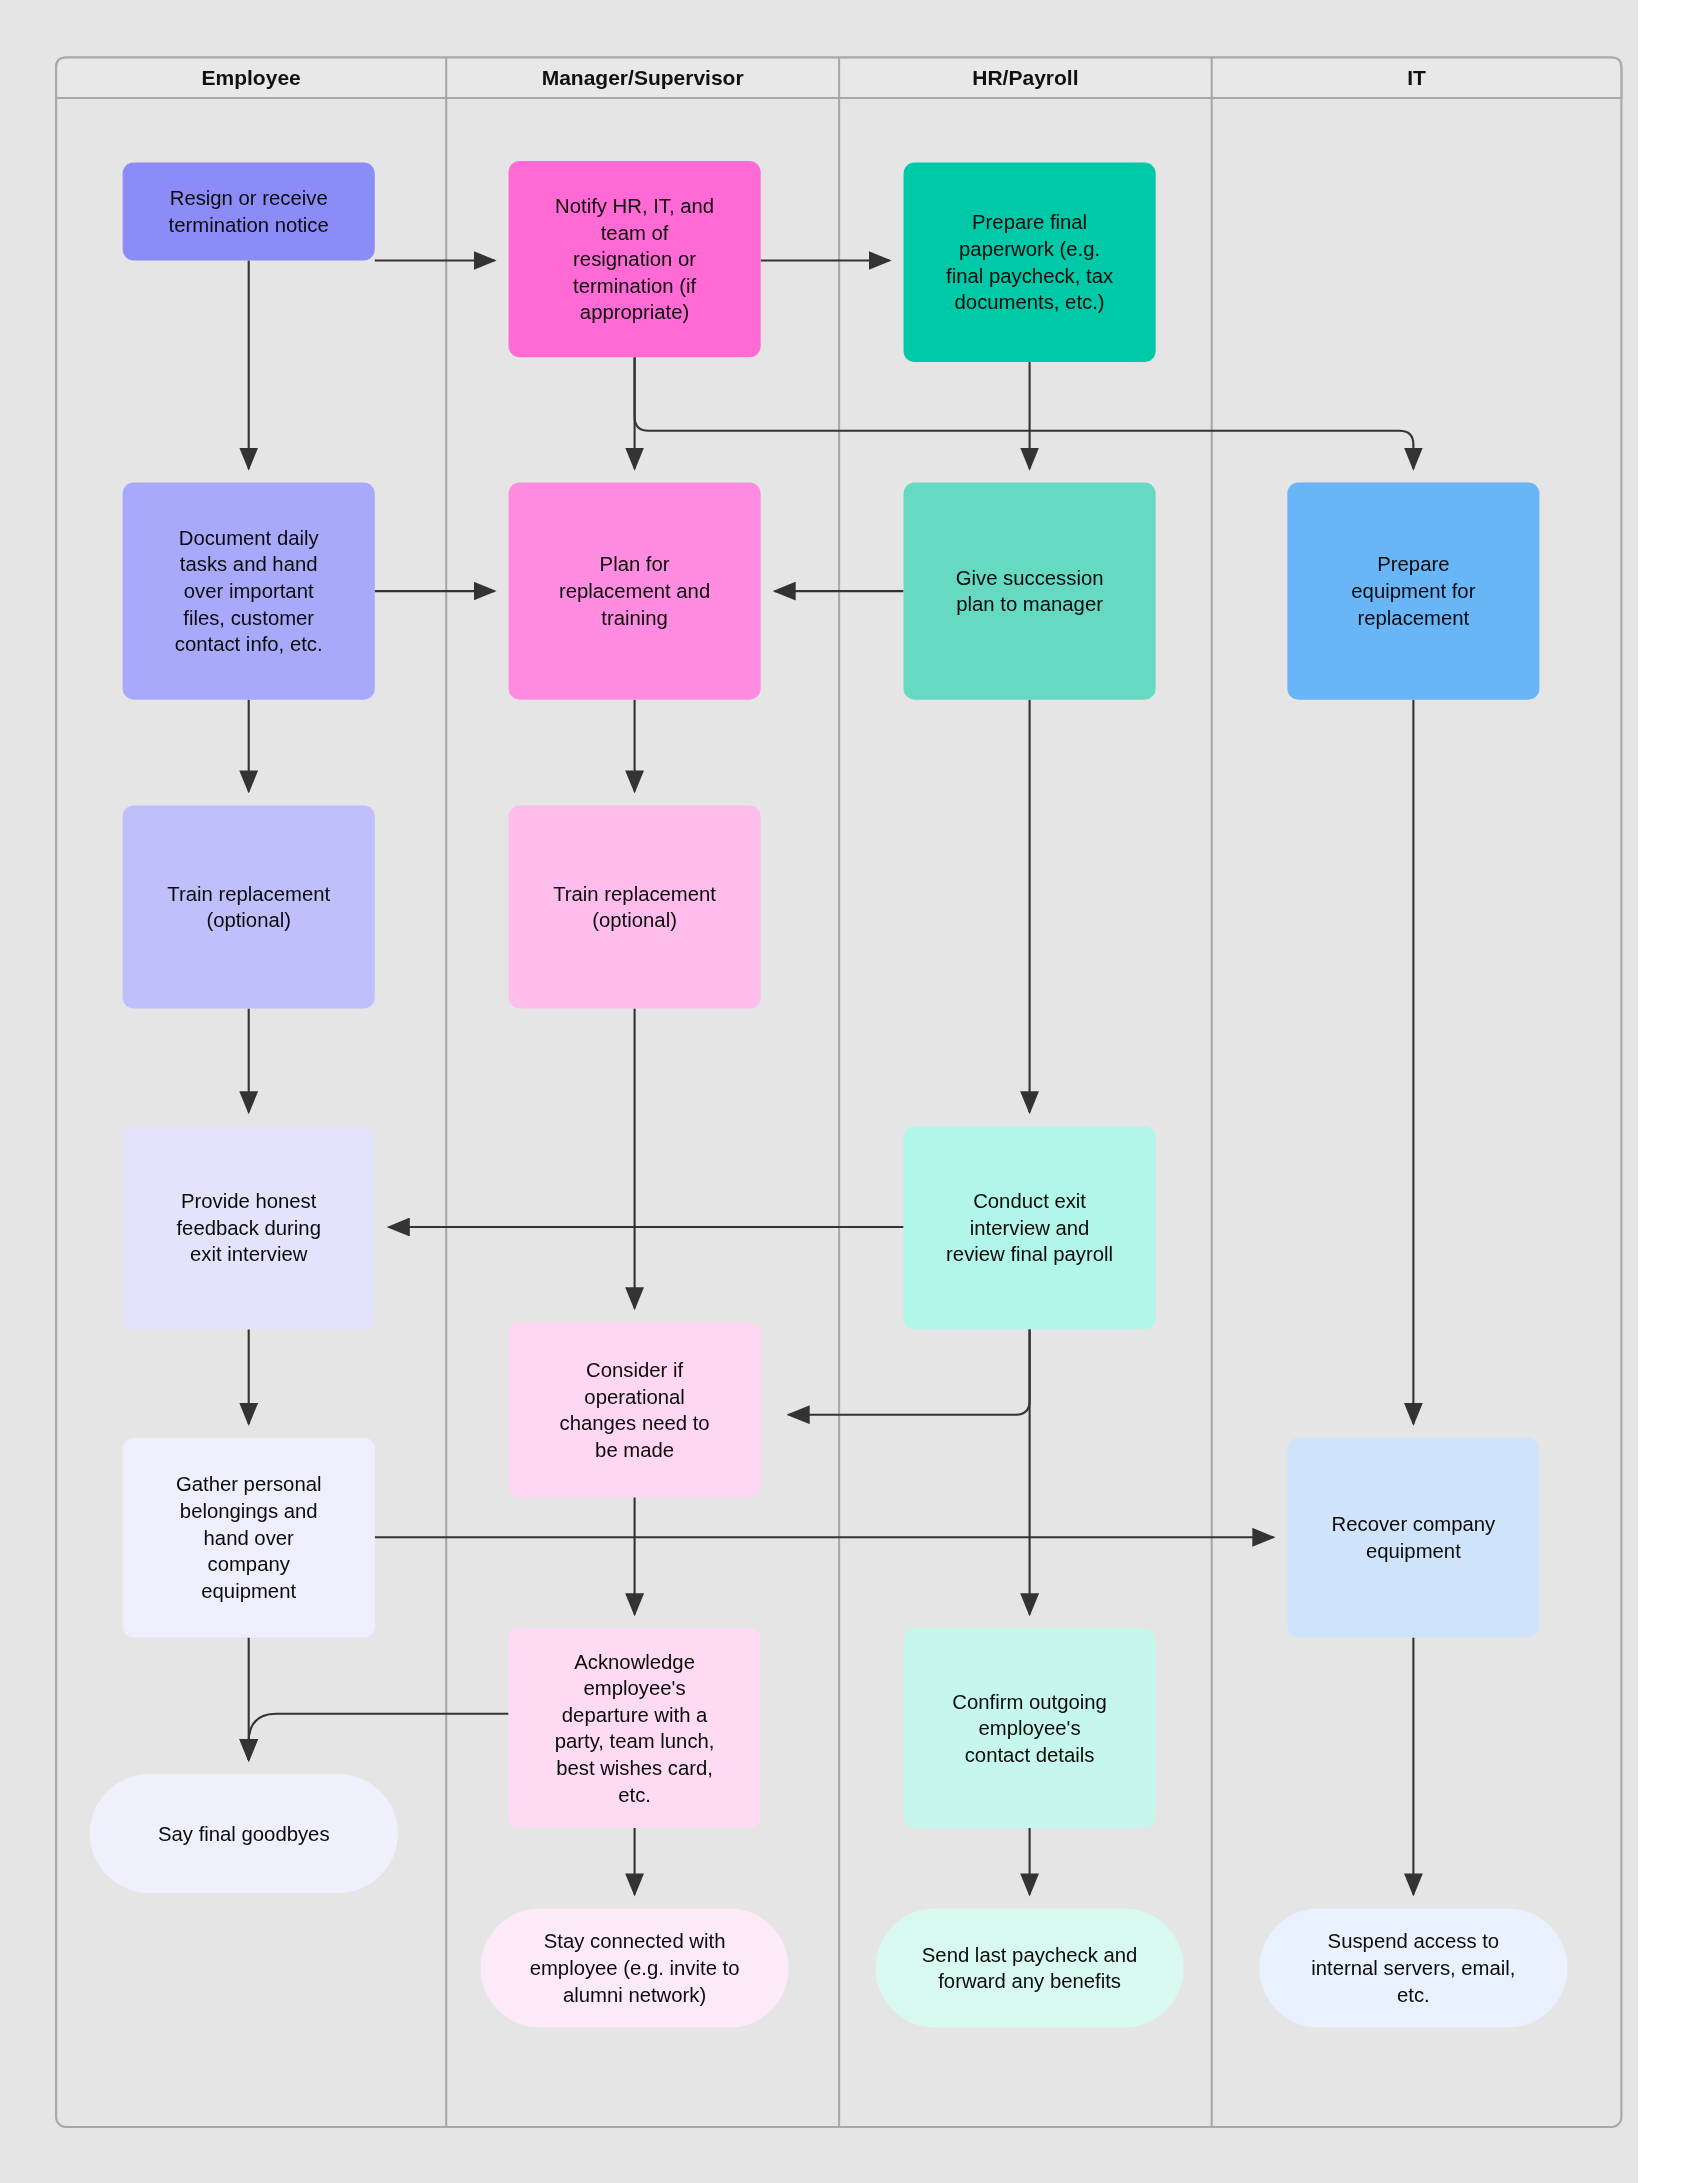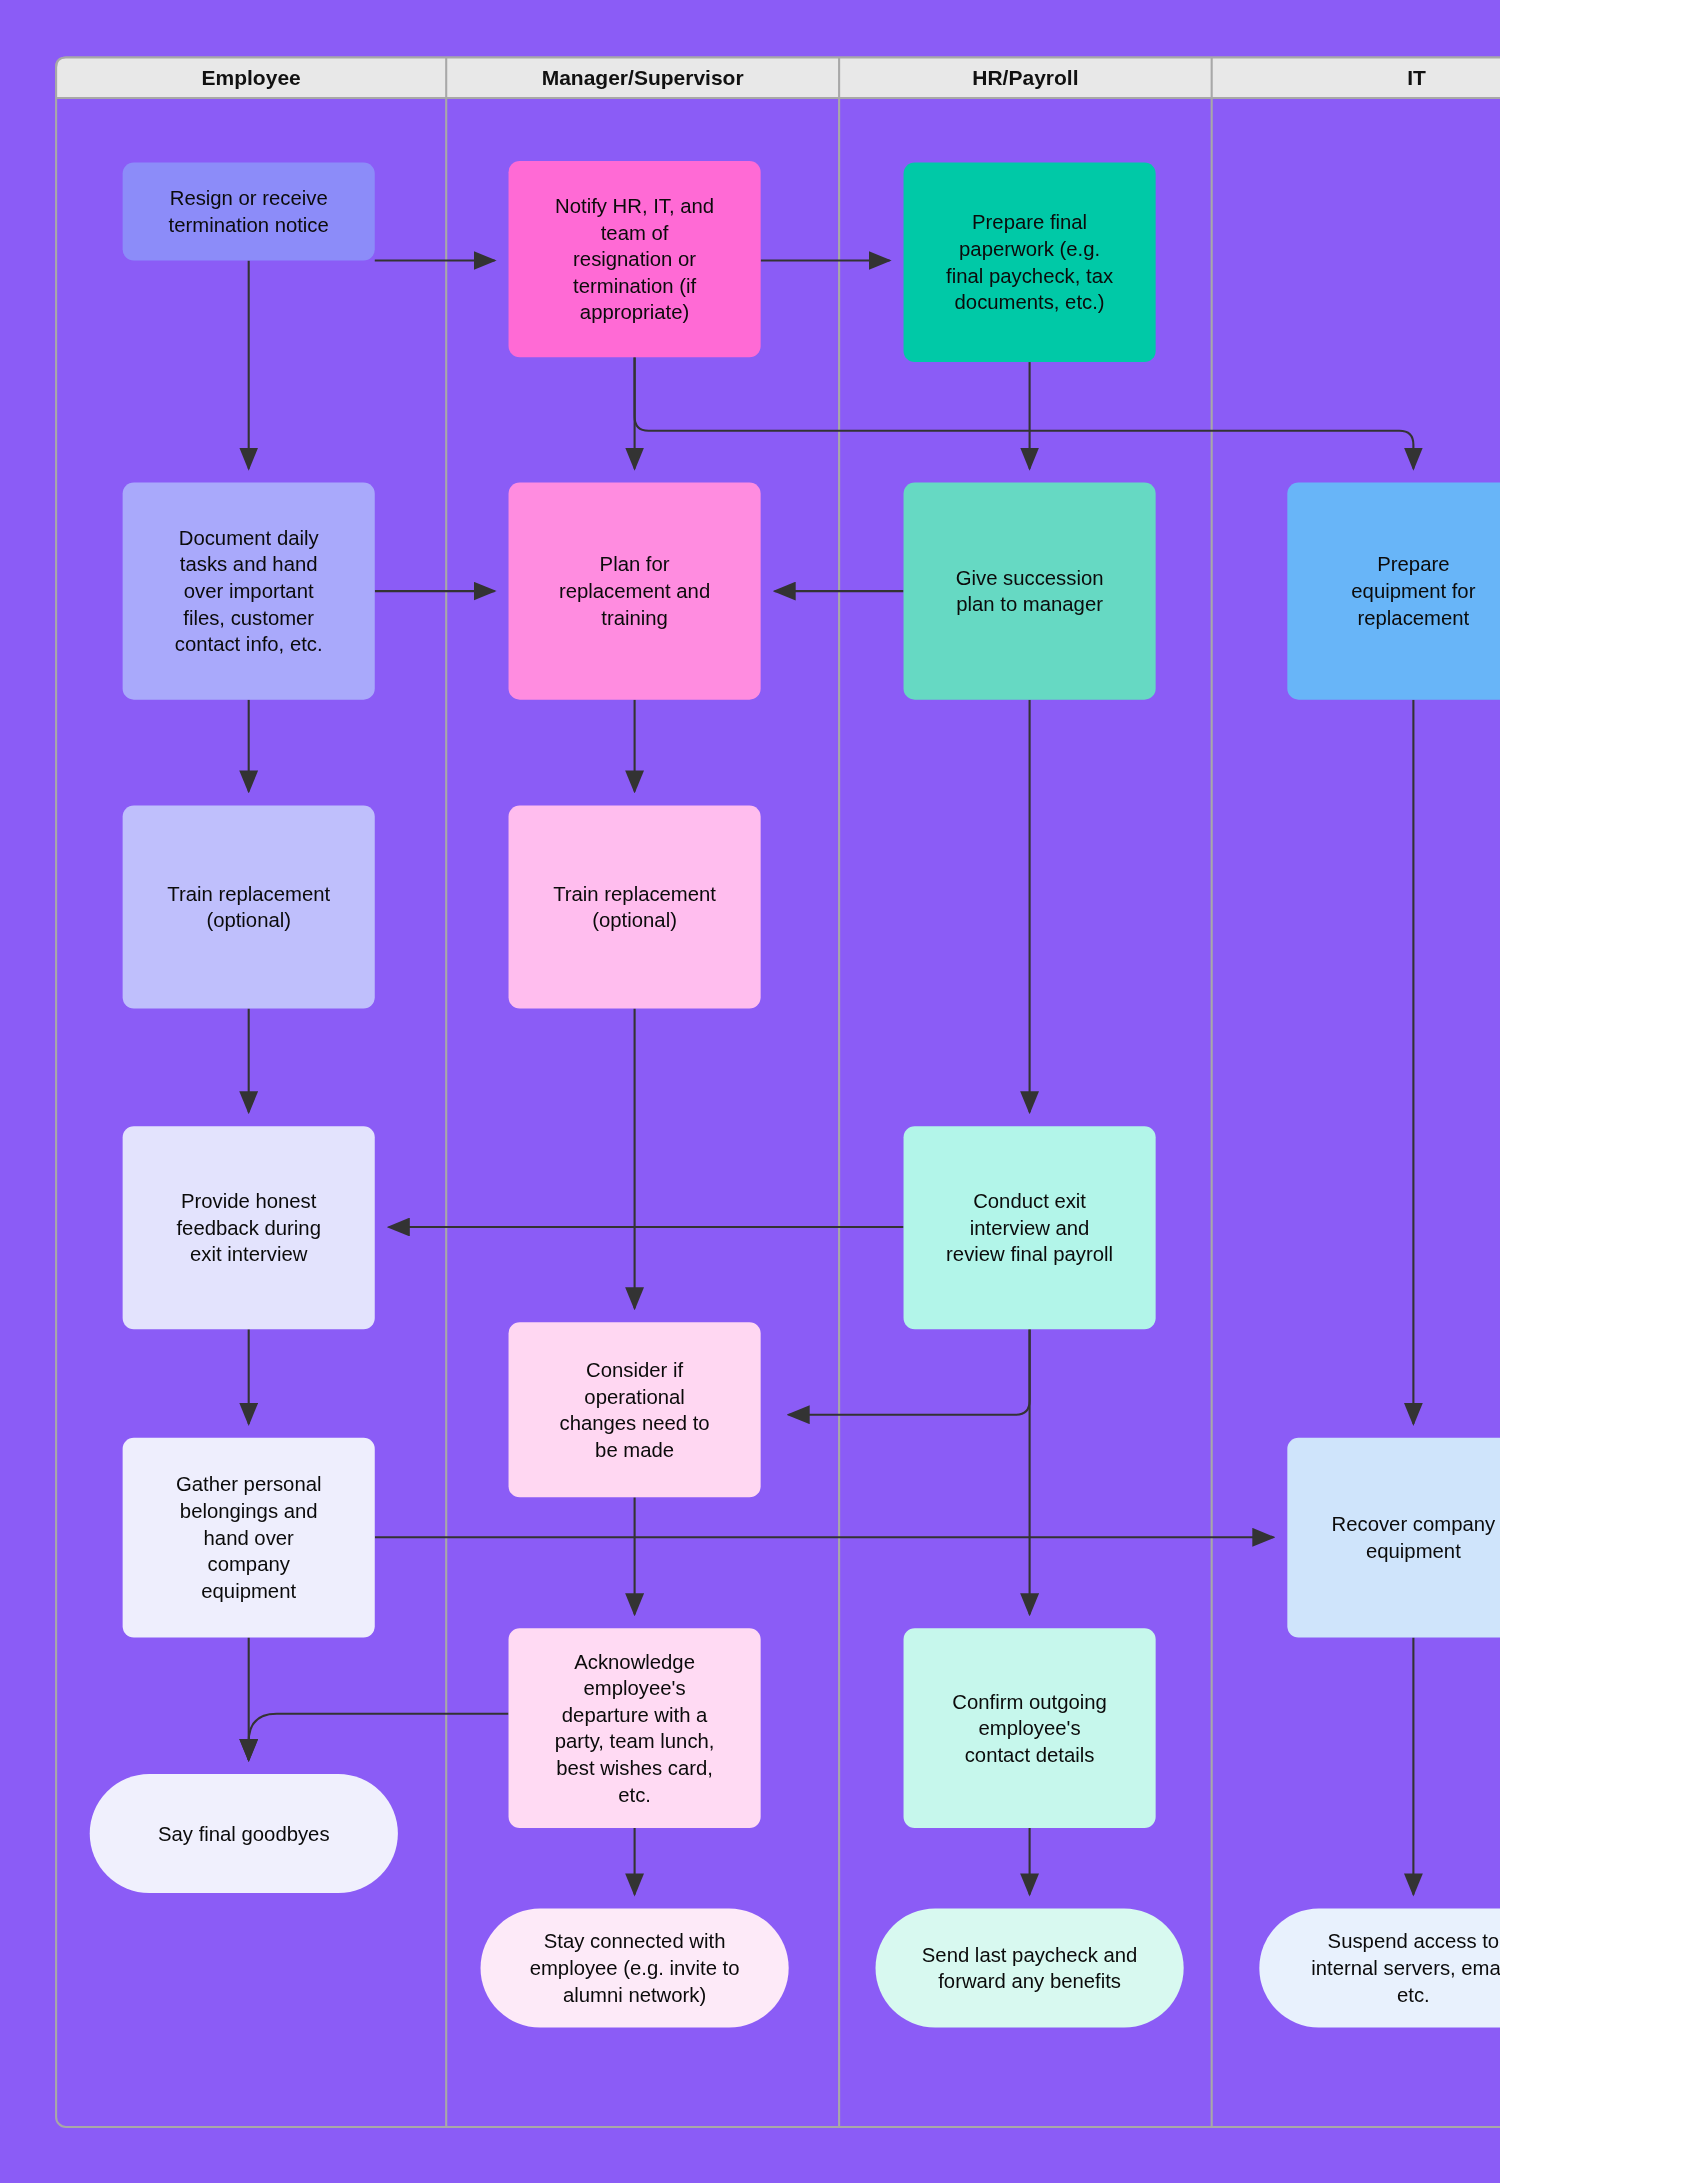--- a/index.html
+++ b/index.html
@@ -5,23 +5,23 @@
   html, body {
     margin: 0;
     padding: 0;
     background: #ffffff;
   }
   body {
     font-family: "Liberation Sans", sans-serif;
   }
   #stage {
     position: relative;
-    width: 1500px;
+    width: 1638px;
     height: 2183px;
-    background: #8b5cf6;
+    background: #e5e5e5;
     overflow: hidden;
   }
   svg.flow {
     position: absolute;
     left: 0;
     top: 0;
     width: 1681px;
     height: 2183px;
     display: block;
   }

